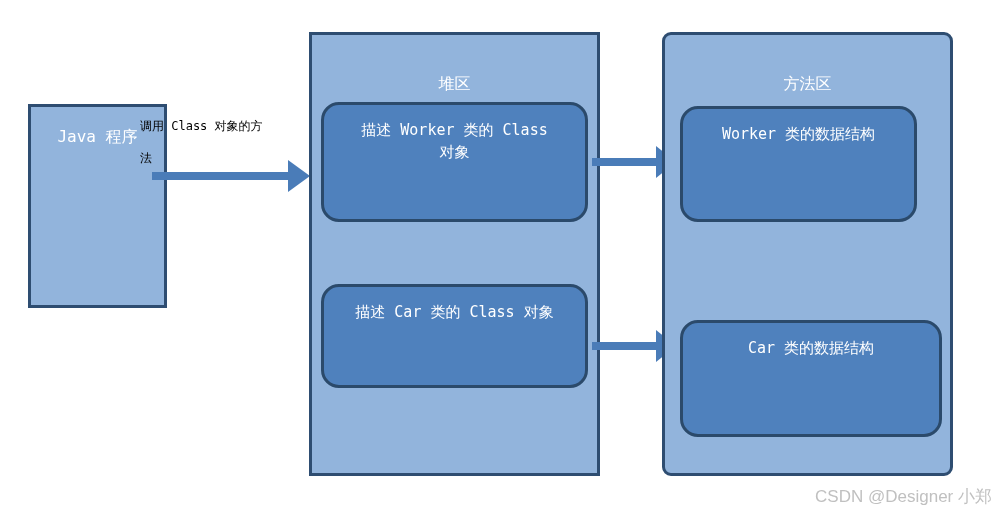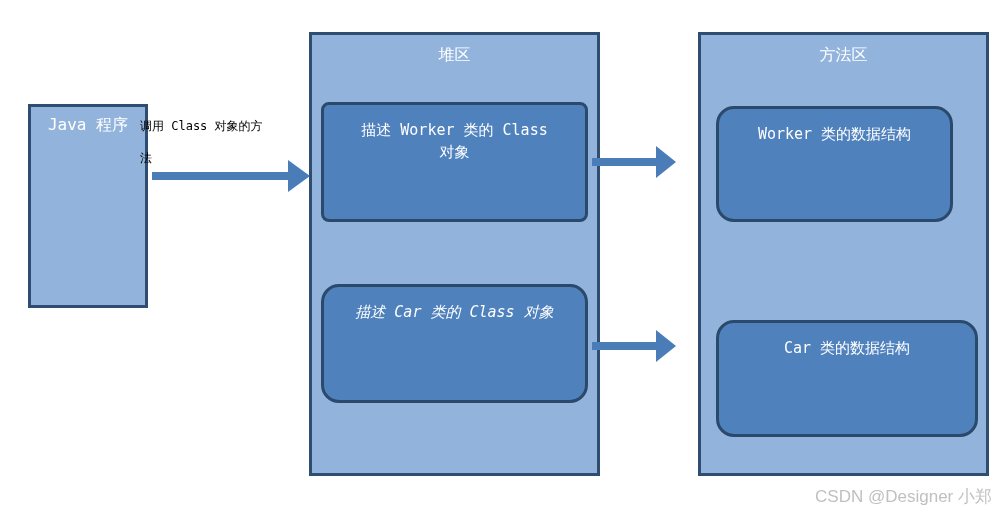--- a/index.html
+++ b/index.html
@@ -9,63 +9,64 @@
     height: 516px;
     background: var(--background, #ffffff);
     font-family: "DejaVu Sans Mono", "Liberation Mono", monospace;
     overflow: hidden;
   }
 
   
   .java-box {
     position: absolute;
     left: 28px; top: 104px;
-    width: 120px; height: 204px;
+    width: 139px; height: 204px;
     box-sizing: border-box;
     background: var(--container-fill, #92b4dc);
     border: 3px solid var(--container-border, #2e4d71);
     color: var(--node-text, #ffffff);
     font-size: 16px;
     text-align: center;
-    padding-top: 8px;
+    padding-top: 20px;
   }
 
   
   .container-box {
     position: absolute;
     top: 32px;
     width: 291px; height: 444px;
     box-sizing: border-box;
     background: var(--container-fill, #92b4dc);
     border: 3px solid var(--container-border, #2e4d71);
   }
   .container-heap   { left: 309px; }
-  .container-method { left: 698px; }
+  .container-method { left: 662px; border-radius: 9px; }
   .container-title {
     color: var(--node-text, #ffffff);
     font-size: 16px;
     text-align: center;
     padding-top: 10px;
+    margin-top: 29px;
   }
 
   
   .node {
     position: absolute;
     box-sizing: border-box;
     background: var(--node-fill, #4f81bd);
     border: 3px solid var(--node-border, #2b4a6b);
     border-radius: 18px;
     color: var(--node-text, #ffffff);
     font-size: 15px;
     line-height: 22px;
     text-align: center;
     padding: 14px 28px 0 28px;
   }
-  .heap-node-1   { left: 9px;  top: 67px;  width: 267px; height: 120px; border-radius: 8px; }
-  .heap-node-2   { left: 9px;  top: 249px; width: 267px; height: 119px; font-style: italic; }
+  .heap-node-1   { left: 9px;  top: 67px;  width: 267px; height: 120px; }
+  .heap-node-2   { left: 9px;  top: 249px; width: 267px; height: 104px; }
   .method-node-1 { left: 15px; top: 71px;  width: 237px; height: 116px; padding: 14px 16px 0 16px; }
   .method-node-2 { left: 15px; top: 251px; width: 262px; height: 117px; padding: 14px 16px 0 16px; margin-top: 34px; }
 
   
   .call-label {
     position: absolute;
     left: 140px; top: 110px;
     width: 132px;
     color: var(--label-text, #000000);
     font-size: 12px;

